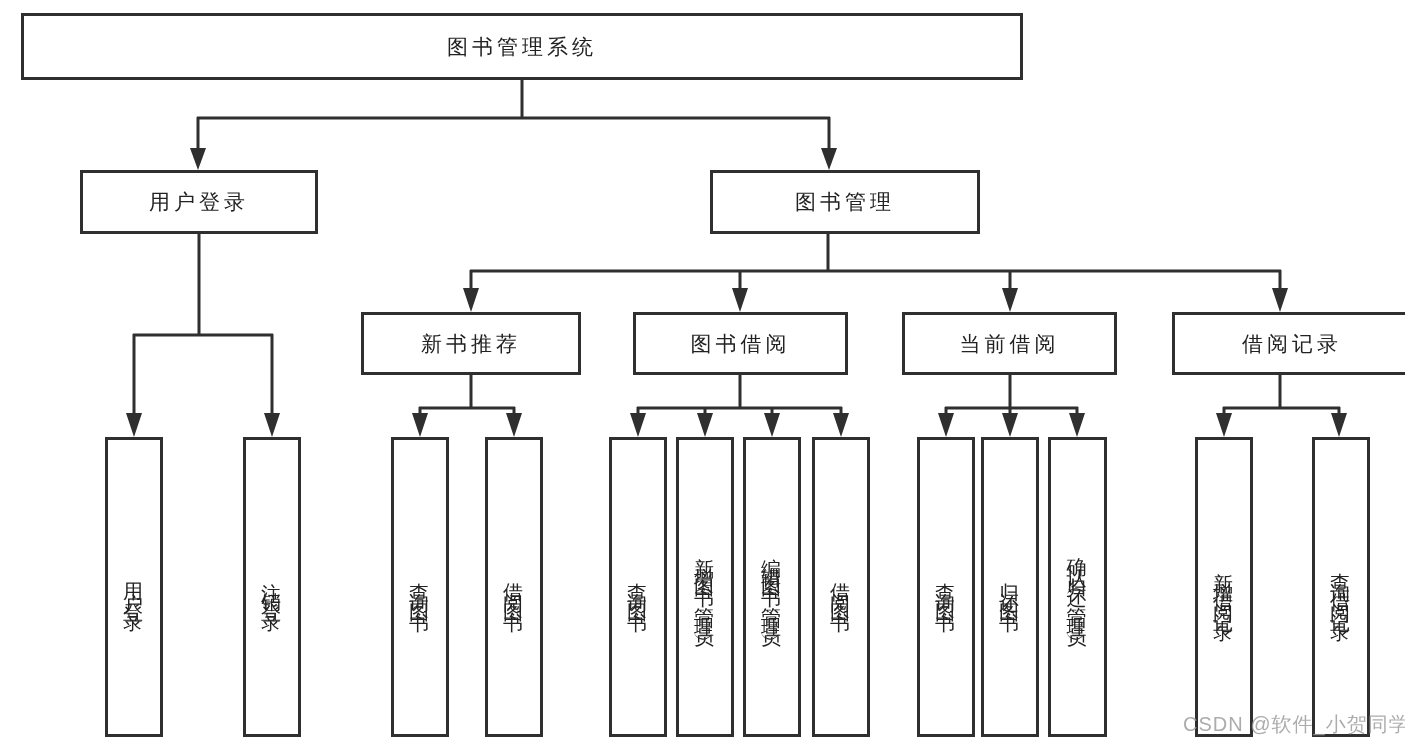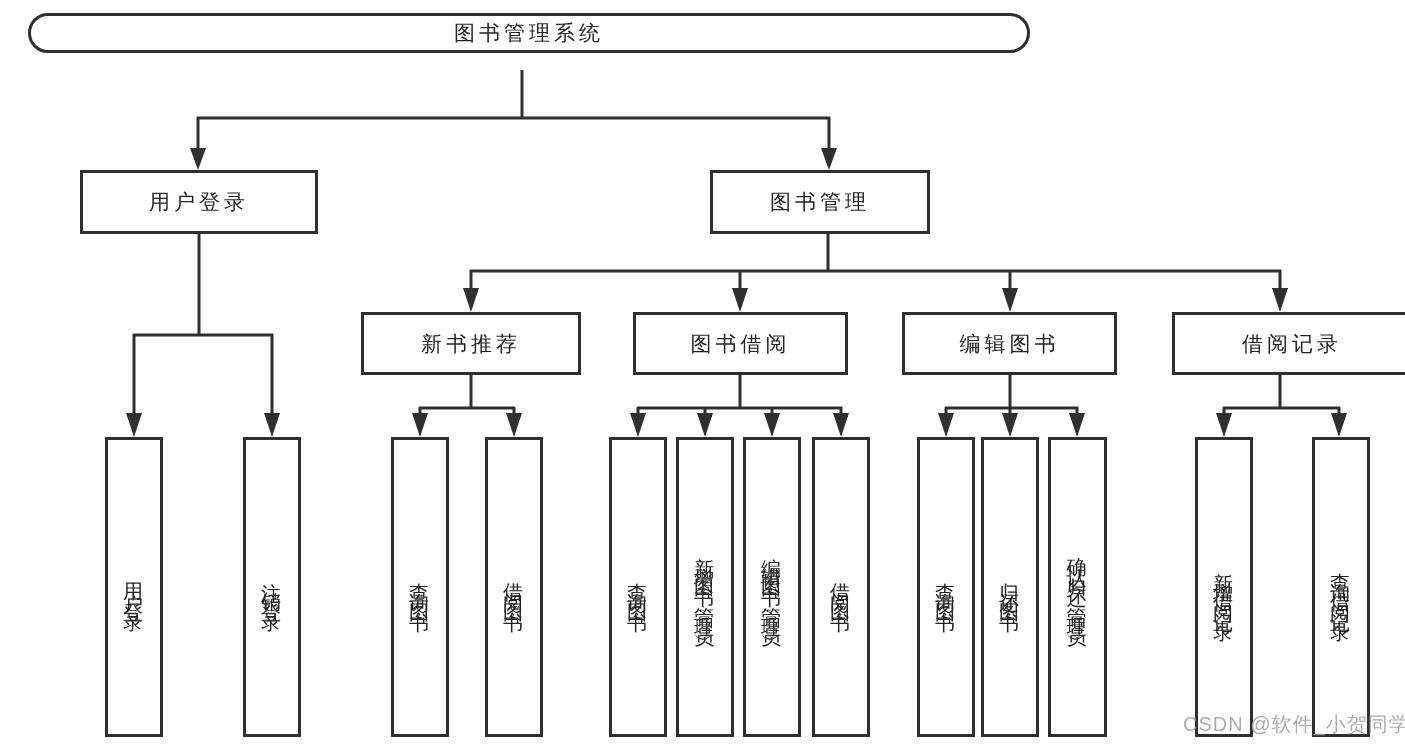--- a/index.html
+++ b/index.html
@@ -121,28 +121,28 @@
     <g>
       <line x1="1280" y1="375" x2="1280" y2="409"></line>
       <line x1="1223" y1="408" x2="1340" y2="408"></line>
       <line x1="1224" y1="407" x2="1224" y2="415"></line>
       <polygon points="1216,413 1232,413 1224,437" stroke="none"></polygon>
       <line x1="1339" y1="407" x2="1339" y2="415"></line>
       <polygon points="1331,413 1347,413 1339,437" stroke="none"></polygon>
     </g>
   </svg>
 
-  <div class="node" style="left:28px; top:13px; width:1002px; height:40px;border-radius:26px;">图书管理系统</div>
+  <div class="node" style="left:21px; top:13px; width:1002px; height:67px;">图书管理系统</div>
 
   <div class="node" style="left:80px; top:170px; width:238px; height:64px;">用户登录</div>
-  <div class="node" style="left:710px; top:170px; width:220px; height:64px;font-family:Liberation Serif, serif;">图书管理</div>
+  <div class="node" style="left:710px; top:170px; width:270px; height:64px;font-family:Liberation Serif, serif;">图书管理</div>
 
   <div class="node" style="left:361px; top:312px; width:220px; height:63px;">新书推荐</div>
   <div class="node" style="left:633px; top:312px; width:215px; height:63px;">图书借阅</div>
-  <div class="node" style="left:902px; top:312px; width:215px; height:63px;">编辑图书</div>
+  <div class="node" style="left:902px; top:312px; width:215px; height:63px;">当前借阅</div>
   <div class="node" style="left:1172px; top:312px; width:240px; height:63px;">借阅记录</div>
 
   <div class="node vnode" style="left:105px; top:437px; width:58px; height:300px;">用户登录</div>
   <div class="node vnode" style="left:243px; top:437px; width:58px; height:300px;">注销登录</div>
 
   <div class="node vnode" style="left:391px; top:437px; width:58px; height:300px;">查询图书</div>
   <div class="node vnode" style="left:485px; top:437px; width:58px; height:300px;">借阅图书</div>
 
   <div class="node vnode" style="left:609px; top:437px; width:58px; height:300px;">查询图书</div>
   <div class="node vnode" style="left:676px; top:437px; width:58px; height:300px;">新增图书（管理员）</div>

